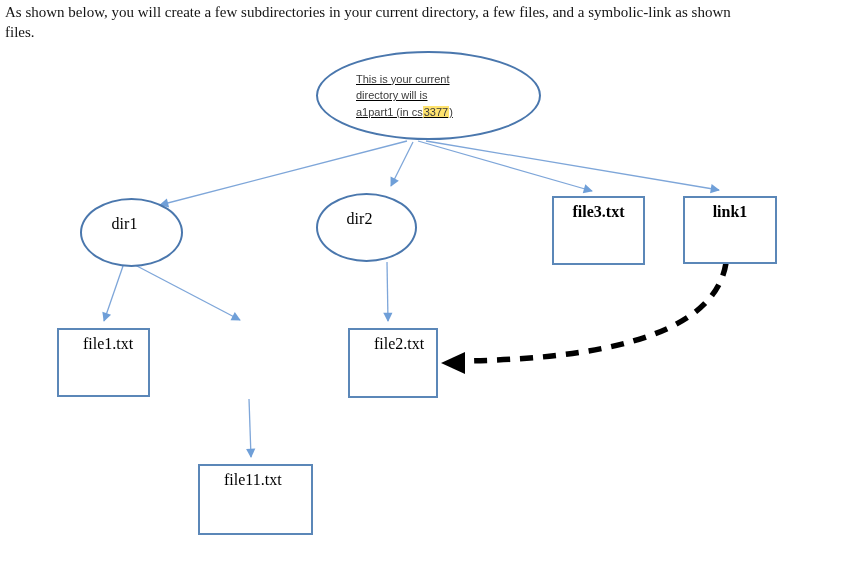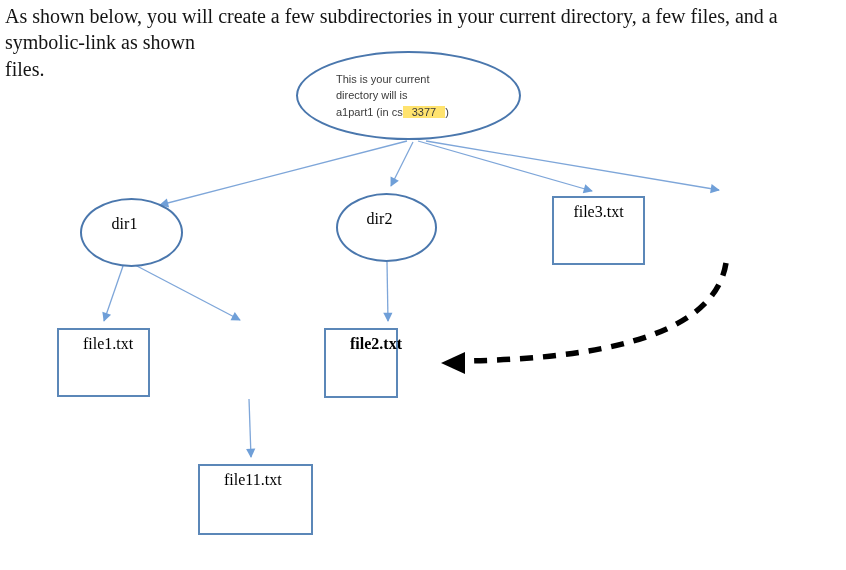--- a/index.html
+++ b/index.html
@@ -9,21 +9,21 @@
     height: 570px;
     background: #ffffff;
     overflow: hidden;
     font-family: "Liberation Serif", serif;
   }
   .para {
     position: absolute;
     left: 5px;
     top: 3px;
     width: 836px;
-    font-size: 20px;
+    font-size: 15px;
     line-height: 1.32;
     color: #141414;
     margin: 0;
   }
   .connectors {
     position: absolute;
     left: 0; top: 0;
     pointer-events: none;
   }
   .node {
@@ -39,39 +39,39 @@
     display: flex;
     align-items: center;
     justify-content: center;
   }
   .ellipse .lbl { transform: translate(-7px, -9px); }
   .rect {
     border: 2px solid #5b87b8;
     padding-top: 5px;
   }
   .rect.left-text { padding-left: 24px; }
-  .rect.center-text { text-align: center; }
+  .rect.center-text { text-align: center; font-weight: bold; }
   .root-ellipse {
     border: 2px solid #4a77ad;
     border-radius: 50%;
     display: flex;
     align-items: center;
   }
   .root-text {
     margin-left: 38px;
     width: 150px;
     font-family: "Liberation Sans", sans-serif;
     font-size: 11px;
     line-height: 1.5;
     color: #3b3b3b;
     text-align: left;
   }
   .hl {
     background: #ffe36e;
-    padding: 0 9px;
+    padding: 0 1px;
   }
 </style>
 </head>
 <body>
 
 <div class="canvas">
 
   <p class="para"><span>As shown below, you will create a few subdirectories in your current directory, a few files, and a symbolic-link as shown</span><br><span>files.</span></p>
 
   <svg class="connectors" width="846" height="570" viewBox="0 0 846 570">
@@ -87,43 +87,46 @@
     <line x1="426" y1="141" x2="719" y2="190" stroke="#7ea6d9" stroke-width="1.3" marker-end="url(#mblue)"></line>
     <line x1="123" y1="266" x2="104" y2="321" stroke="#7ea6d9" stroke-width="1.3" marker-end="url(#mblue)"></line>
     <line x1="135" y1="265" x2="240" y2="320" stroke="#7ea6d9" stroke-width="1.3" marker-end="url(#mblue)"></line>
     <line x1="387" y1="262" x2="388" y2="321" stroke="#7ea6d9" stroke-width="1.3" marker-end="url(#mblue)"></line>
     <line x1="249" y1="399" x2="251" y2="457" stroke="#7ea6d9" stroke-width="1.3" marker-end="url(#mblue)"></line>
 
     <path d="M 726 263 Q 711 357 464 361" fill="none" stroke="#000000" stroke-width="5.5" stroke-dasharray="13 10"></path>
     <polygon points="441,363 465,352 465,374" fill="#000000"></polygon>
   </svg>
 
-  <div class="node root-ellipse" style="left:296px; top:51px; width:225px; height:89px;">
+  <div class="node root-ellipse" style="left:316px; top:51px; width:225px; height:89px;text-decoration:underline;">
     <div class="root-text"><span>This is your current</span><br><span>directory will is</span><br><span>a1part1 (in cs</span><span class="hl">3377</span><span>)</span></div>
   </div>
 
   <div class="node ellipse" style="left:80px; top:198px; width:103px; height:69px;text-align:right;">
     <span class="lbl">dir1</span>
   </div>
 
-  <div class="node ellipse" style="left:336px; top:193px; width:101px; height:69px;">
+  <div class="node ellipse" style="left:316px; top:193px; width:101px; height:69px;">
     <span class="lbl">dir2</span>
   </div>
 
 
   <div class="node rect left-text" style="left:57px; top:328px; width:93px; height:69px;">
     <span>file1.txt</span>
   </div>
 
-  <div class="node rect left-text" style="left:324px; top:328px; width:74px; height:70px;font-weight:bold;">
+  <div class="node rect left-text" style="left:348px; top:328px; width:90px; height:70px;">
     <span>file2.txt</span>
   </div>
 
   <div class="node rect center-text" style="left:552px; top:196px; width:93px; height:69px;">
     <span>file3.txt</span>
   </div>
 
+  <div class="node rect center-text" style="left:683px; top:196px; width:94px; height:68px;">
+    <span>link1</span>
+  </div>
 
   <div class="node rect left-text" style="left:198px; top:464px; width:115px; height:71px;">
     <span>file11.txt</span>
   </div>
 
 </div>
 
 </body></html>

